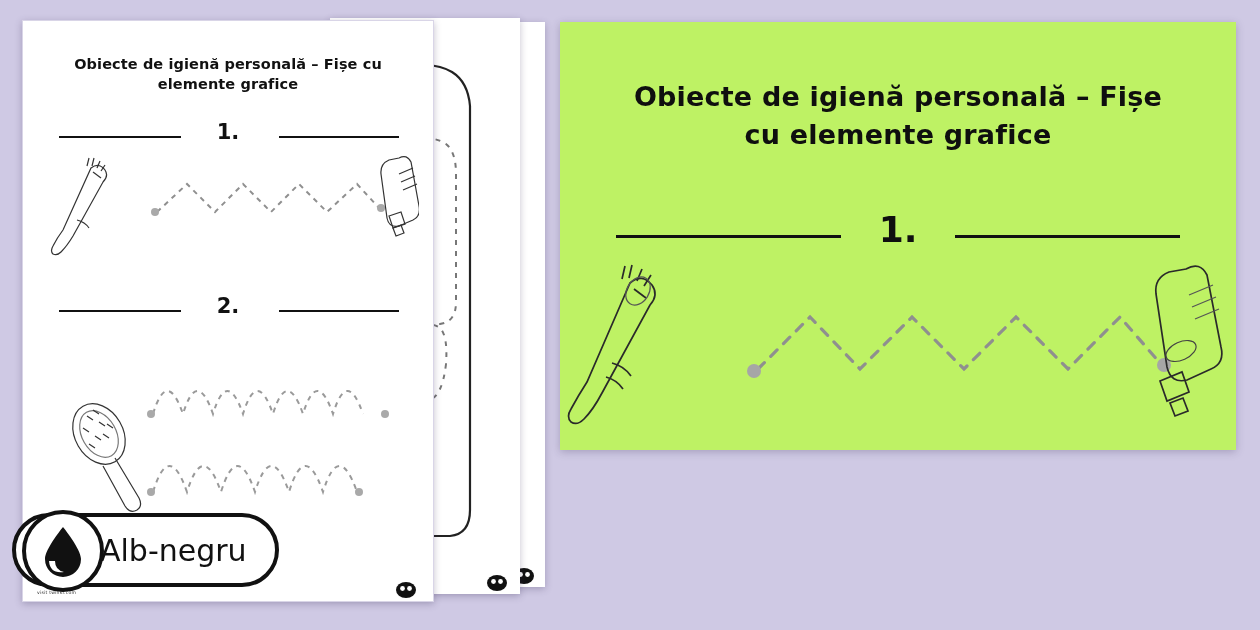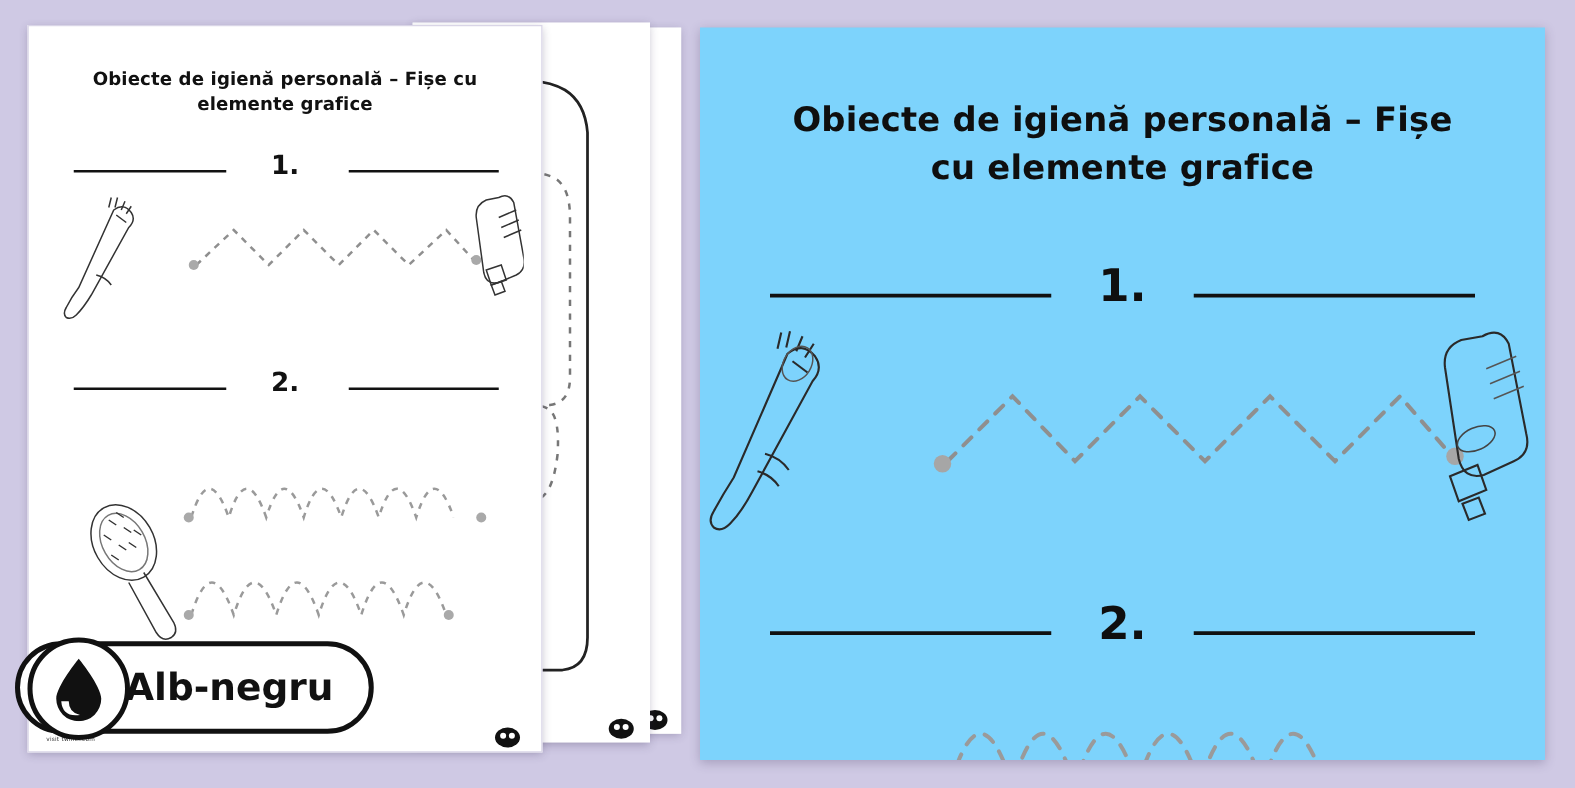--- a/index.html
+++ b/index.html
@@ -101,22 +101,22 @@
 
   .mini-art { position: relative; height: 118px; }
   .mini-art.tall { height: 200px; }
 
   
   .main-sheet {
     position: absolute;
     left: 560px;
     top: 22px;
     width: 676px;
-    height: 586px;
-    background: #7dd3fc;
+    height: 428px;
+    background: #bef264;
     box-shadow: 0 2px 8px rgba(60,50,90,0.28);
     overflow: hidden;
   }
 
   .main-title {
     text-align: center;
     font-family: "DejaVu Sans", sans-serif;
     font-weight: bold;
     font-size: 27px;
     line-height: 1.42;
@@ -161,21 +161,21 @@
     display: flex;
     align-items: center;
     background: #ffffff;
     border: 4px solid #111;
     border-radius: 38px;
     padding: 0 28px 0 84px;
     box-sizing: border-box;
   }
   .badge-label {
     font-family: "DejaVu Sans", sans-serif;
-    font-weight: bold;
+    font-weight: normal;
     font-size: 30px;
     color: #111;
     white-space: nowrap;
   }
   .badge-circle {
     position: absolute;
     left: 22px;
     top: 510px;
     width: 82px;
     height: 82px;

